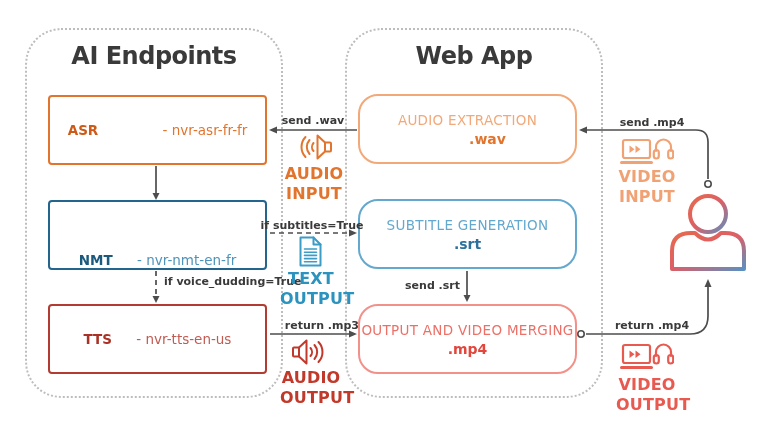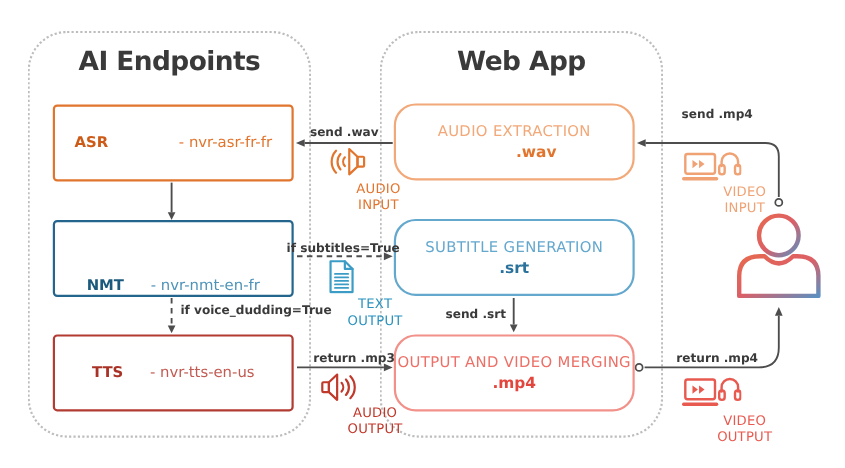--- a/index.html
+++ b/index.html
@@ -47,22 +47,22 @@
   .wires{position:absolute;left:0;top:0;pointer-events:none;}
   .wire{stroke:var(--wire);stroke-width:1.7;fill:none;}
   .dashed{stroke-dasharray:5 4;}
   .head{fill:var(--wire);stroke:none;}
   .plug{fill:#ffffff;stroke:var(--wire);stroke-width:1.6;}
 
   .alabel{
     position:absolute;font-size:11px;font-weight:bold;color:var(--ink);white-space:nowrap;
   }
   .iolabel{
-    position:absolute;font-size:12px;font-weight:normal;text-align:center;line-height:1.25;
-    letter-spacing:0.2px;white-space:nowrap;margin-left:30px;
+    position:absolute;font-size:16px;font-weight:bold;text-align:center;line-height:1.25;
+    letter-spacing:0.2px;white-space:nowrap;
   }
   .icon{position:absolute;}
   .icon g{fill:none;stroke-linecap:round;stroke-linejoin:round;}
 </style>
 </head>
 <body>
 
 <div class="canvas">
 
   <div class="container" id="left-container"></div>
@@ -128,21 +128,21 @@
   <div class="rnode" id="output-merging-node">
     <div class="rt">OUTPUT AND VIDEO MERGING</div>
     <div class="rf">.mp4</div>
   </div>
 
   <div class="alabel" style="left:270px;top:114px;width:86px;text-align:center;">send .wav</div>
   <div class="alabel" style="left:252px;top:219px;width:120px;text-align:center;">if subtitles=True</div>
   <div class="alabel" style="left:164px;top:275px;">if voice_dudding=True</div>
   <div class="alabel" style="left:264px;top:319px;width:95px;text-align:right;">return .mp3</div>
   <div class="alabel" style="left:398px;top:279px;width:62px;text-align:right;">send .srt</div>
-  <div class="alabel" style="left:606px;top:97px;width:92px;text-align:center;">send .mp4</div>
+  <div class="alabel" style="left:606px;top:116px;width:92px;text-align:center;">send .mp4</div>
   <div class="alabel" style="left:602px;top:319px;width:100px;text-align:center;">return .mp4</div>
 
   <svg class="icon" style="left:292px;top:131px;" width="42" height="32" viewBox="0 0 42 32">
     <g stroke="var(--orange)" stroke-width="2" transform="translate(42,0) scale(-1,1)">
       <rect x="3" y="11.5" width="6" height="9" rx="1"></rect>
       <path d="M9,11.5 L16.5,4.5 V27.5 L9,20.5 Z"></path>
       <path d="M20.5,12 a6,6 0 0 1 0,8"></path>
       <path d="M24.5,9 a10.5,10.5 0 0 1 0,14"></path>
       <path d="M28.5,6 a14.5,14.5 0 0 1 0,20"></path>
     </g>

